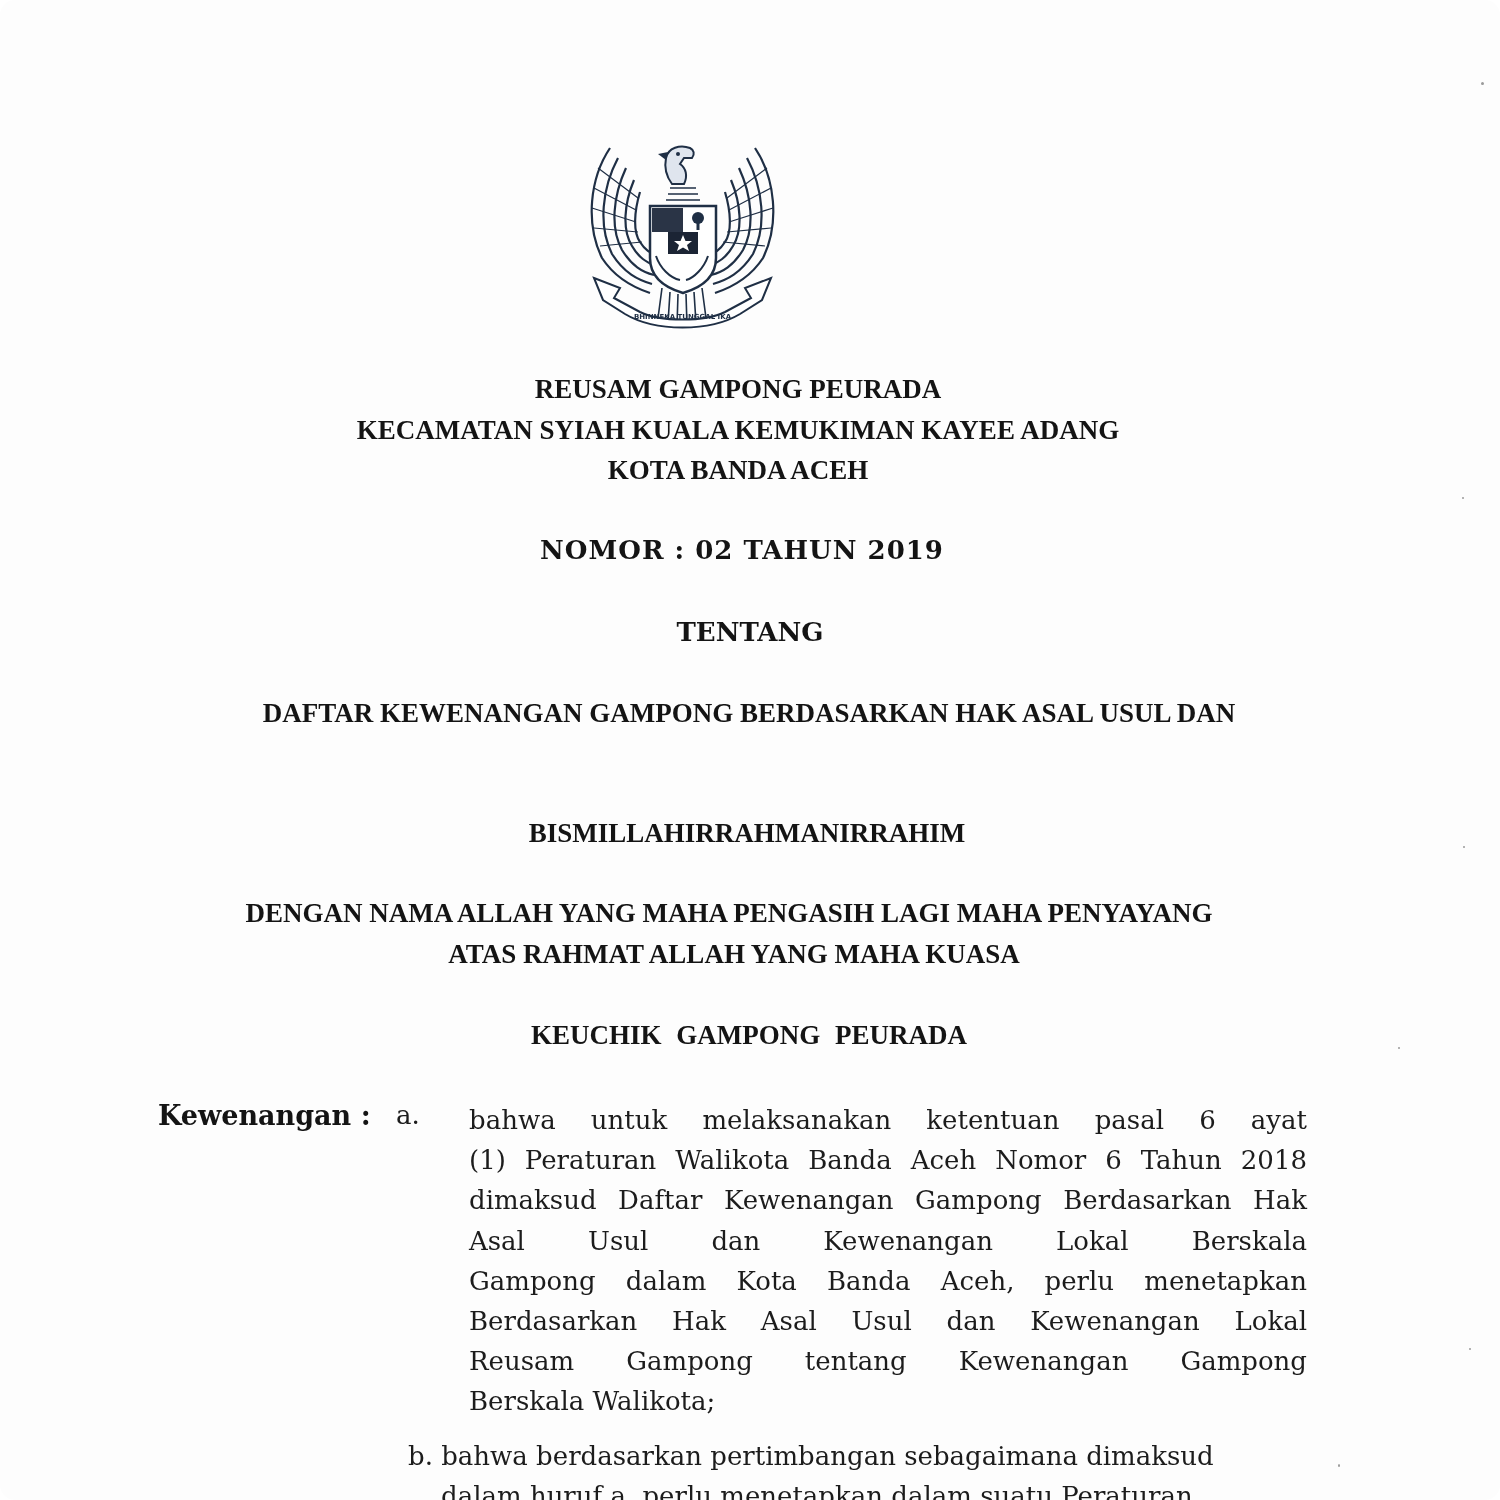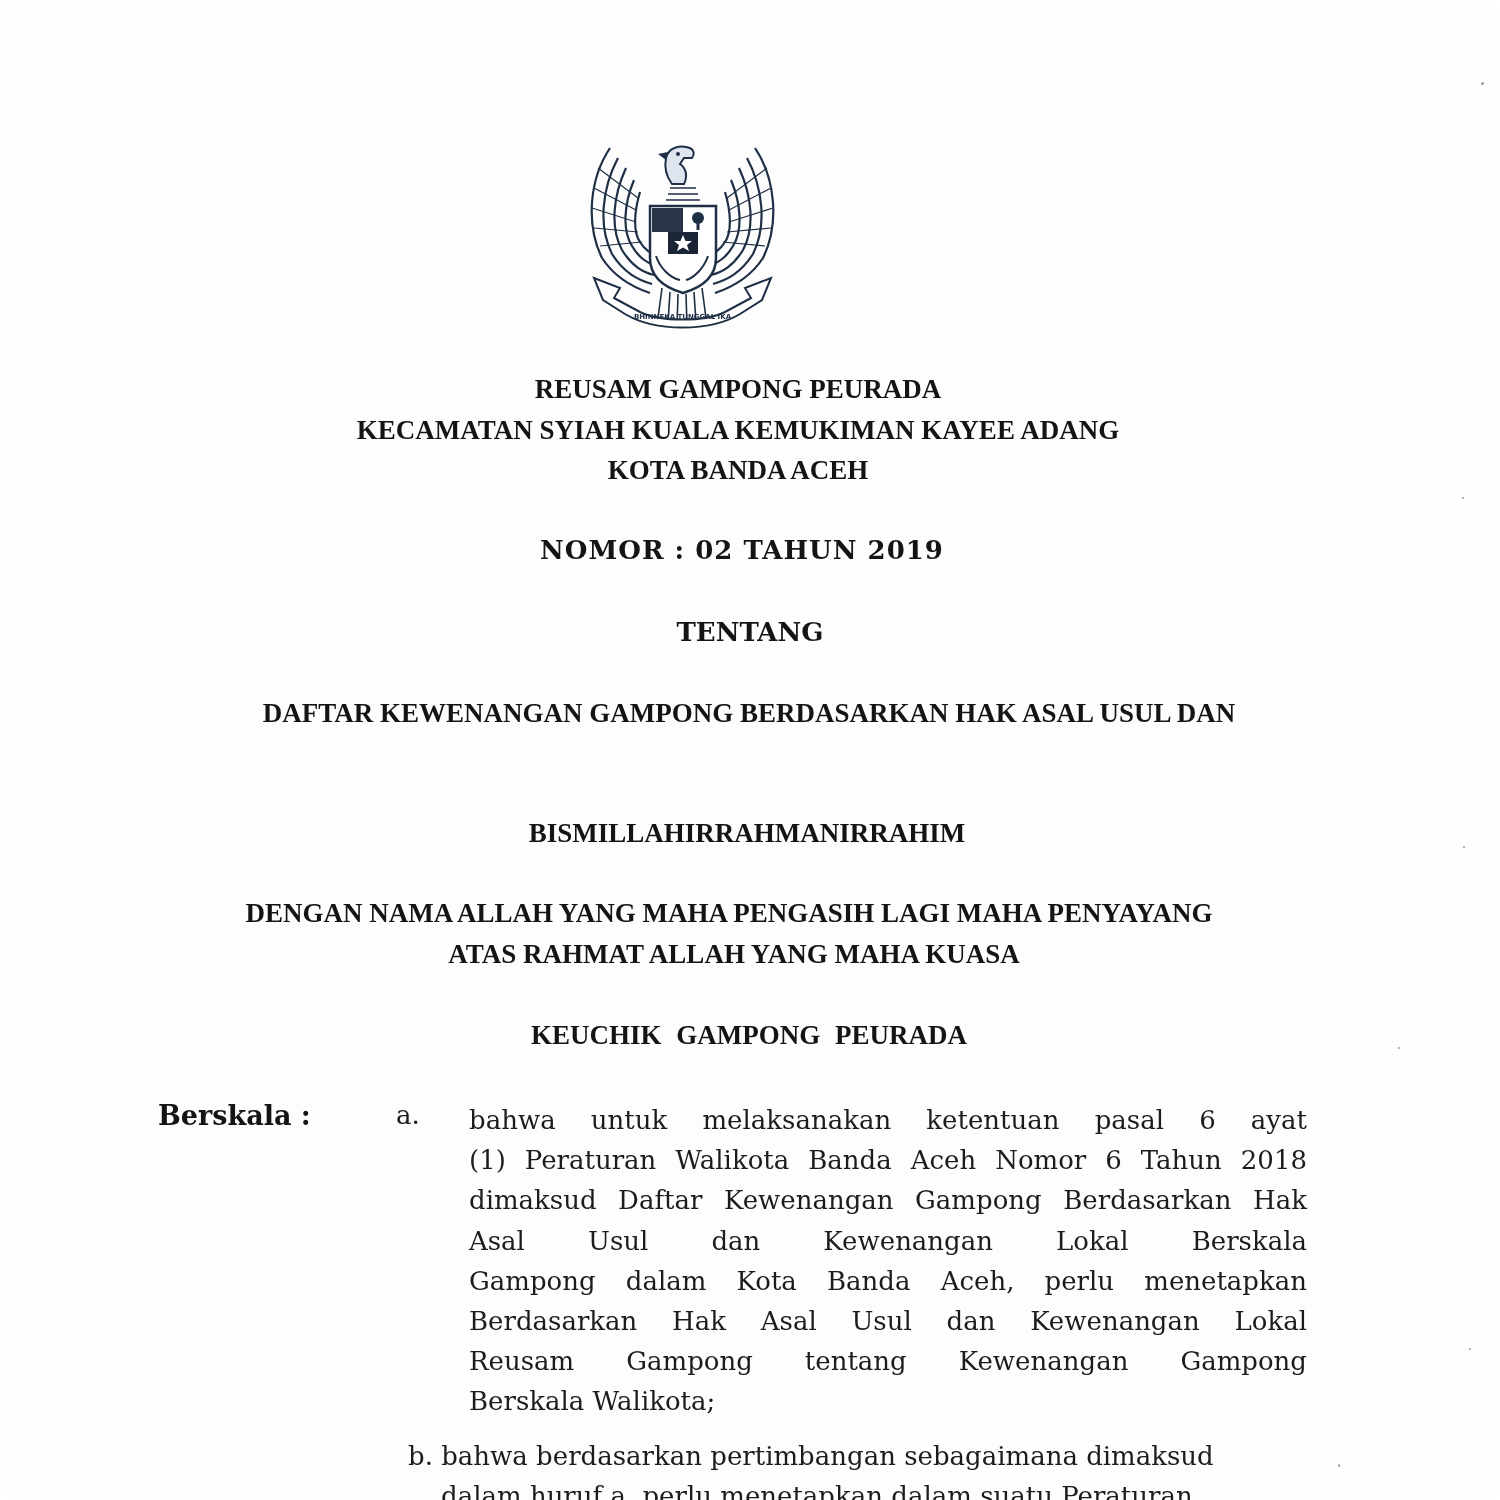--- a/index.html
+++ b/index.html
@@ -102,21 +102,21 @@
   <div class="head h-cond t2">KECAMATAN  SYIAH KUALA KEMUKIMAN KAYEE ADANG</div>
   <div class="head h-cond t3">KOTA BANDA ACEH</div>
   <div class="head t4">NOMOR : 02 TAHUN  2019</div>
   <div class="head t5">TENTANG</div>
   <div class="head h-cond t6">DAFTAR KEWENANGAN GAMPONG BERDASARKAN HAK ASAL USUL DAN</div>
   <div class="head h-cond t8">BISMILLAHIRRAHMANIRRAHIM</div>
   <div class="head h-cond t9">DENGAN NAMA ALLAH YANG MAHA PENGASIH LAGI MAHA PENYAYANG</div>
   <div class="head h-cond t10">ATAS RAHMAT ALLAH YANG MAHA KUASA</div>
   <div class="head h-cond t11">KEUCHIK  GAMPONG  PEURADA</div>
 
-  <div class="label-menimbang">Berskala :</div>
+  <div class="label-menimbang">Kewenangan :</div>
 
   <div class="item-letter" style="left:396px; top:1100px;">a.</div>
   <div class="para-a body-text">
     <span class="ln">bahwa untuk melaksanakan ketentuan pasal 6 ayat</span>
     <span class="ln">(1) Peraturan Walikota Banda Aceh Nomor 6 Tahun 2018</span>
     <span class="ln">dimaksud Daftar Kewenangan Gampong Berdasarkan Hak</span>
     <span class="ln">Asal Usul dan Kewenangan Lokal Berskala</span>
     <span class="ln">Gampong dalam Kota Banda Aceh, perlu menetapkan</span>
     <span class="ln">Berdasarkan Hak Asal Usul dan Kewenangan Lokal</span>
     <span class="ln">Reusam Gampong tentang Kewenangan Gampong</span>

